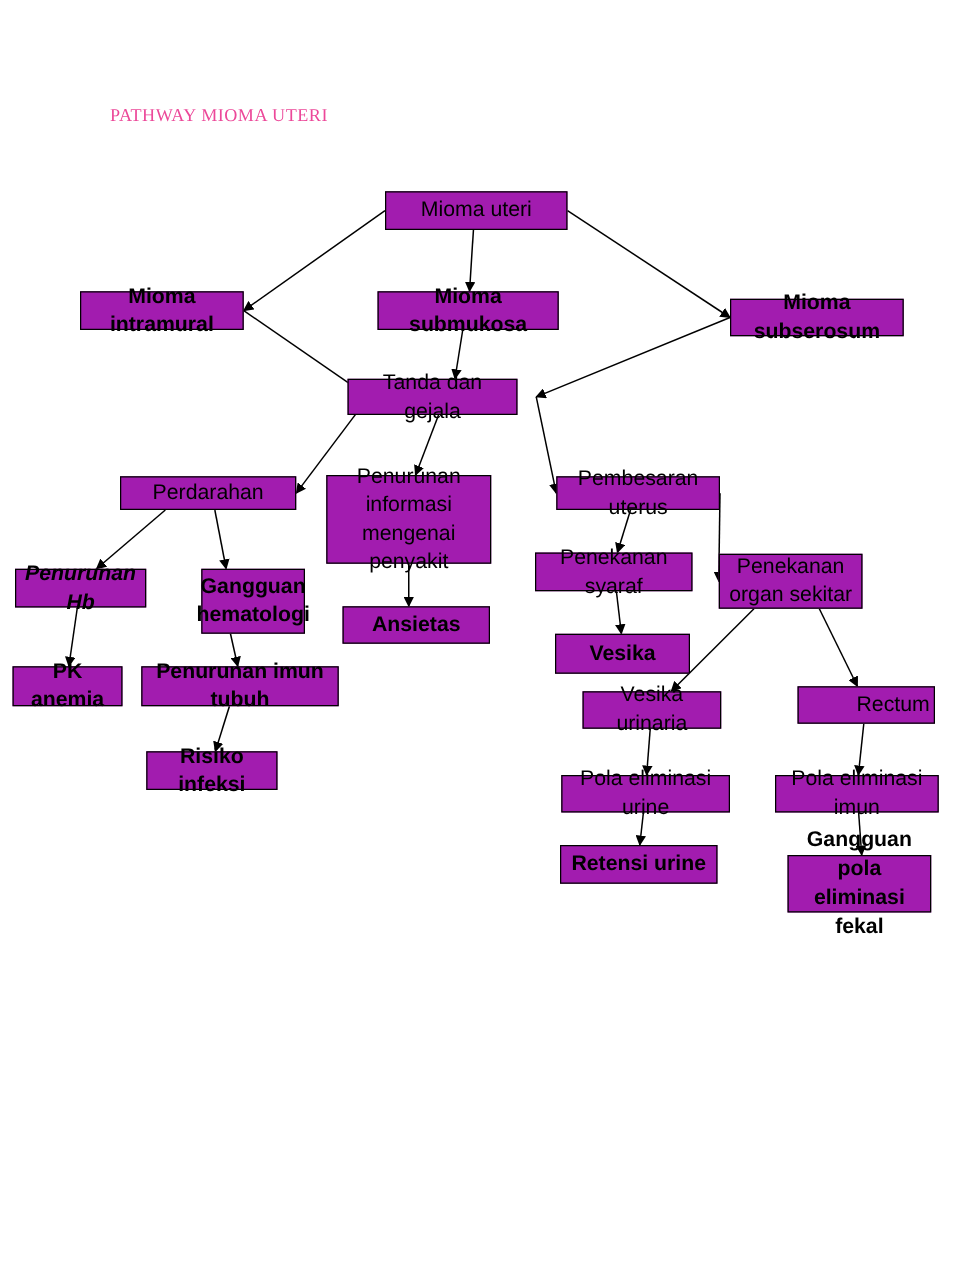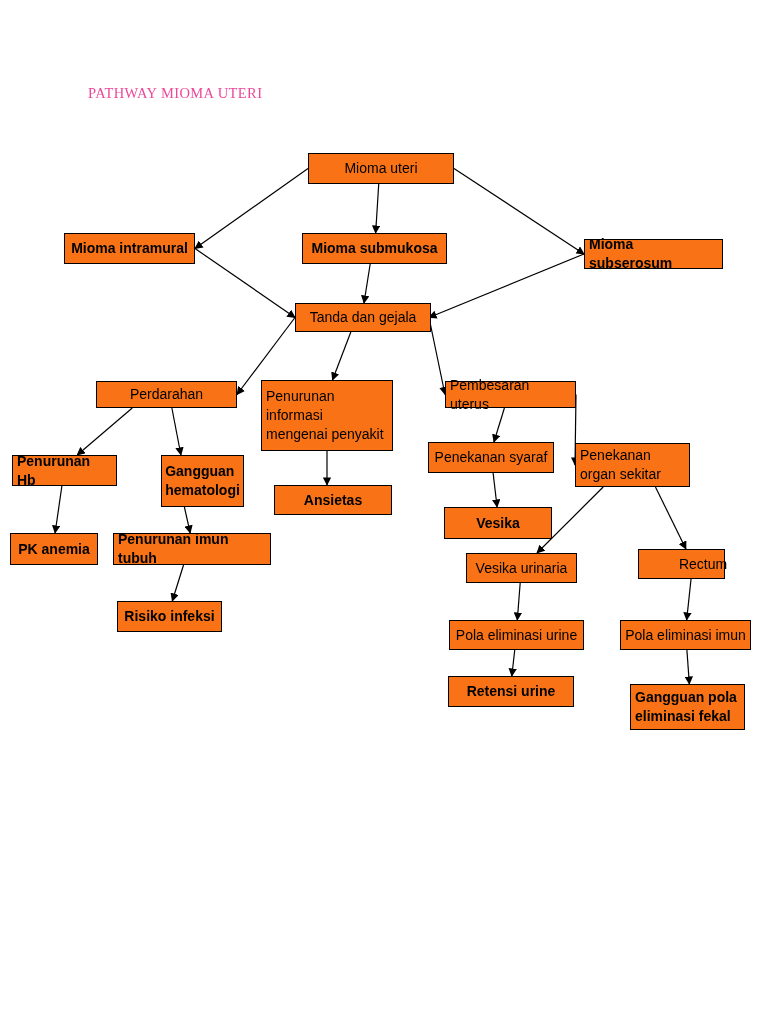--- a/index.html
+++ b/index.html
@@ -27,27 +27,28 @@
     font-family: "Liberation Serif", serif;
     font-size: 14.5px;
     color: #ec4899;
     letter-spacing: 0.4px;
     white-space: nowrap;
   }
   .node {
     position: absolute;
     box-sizing: border-box;
     border: 1.3px solid #000;
-    background: #f97316;
+    background: #a21caf;
     color: #000;
     display: flex;
     align-items: center;
     justify-content: center;
+    text-align: center;
     font-family: "Liberation Sans", sans-serif;
-    font-size: 14px;
+    font-size: 17px;
     line-height: 1.35;
     padding: 2px 4px;
     z-index: 5;
   }
   .node.bold {
     font-weight: bold;
   }
   svg#edges {
     position: absolute;
     left: 0; top: 0;
@@ -93,33 +94,33 @@
         <line x1="691.0357142857143" y1="579" x2="686.6696428571429" y2="620" marker-end="url(#arrow)"></line>
         <line x1="514.7321428571429" y1="650" x2="511.825" y2="676" marker-end="url(#arrow)"></line>
         <line x1="686.9035714285715" y1="650" x2="689.3571428571429" y2="684" marker-end="url(#arrow)"></line>
       </g>
   </svg>
   <div id="nodes">
       <div class="node" style="left: 308px; top: 153px; width: 146px; height: 31px;">Mioma uteri</div>
       <div class="node bold" style="left: 64px; top: 233px; width: 131px; height: 31px;">Mioma intramural</div>
       <div class="node bold" style="left: 302px; top: 233px; width: 145px; height: 31px;">Mioma submukosa</div>
       <div class="node bold" style="left: 584px; top: 239px; width: 139px; height: 30px;">Mioma subserosum</div>
-      <div class="node" style="left: 295px; top: 303px; width: 136px; height: 29px;">Tanda dan gejala</div>
+      <div class="node" style="left: 278px; top: 303px; width: 136px; height: 29px;">Tanda dan gejala</div>
       <div class="node" style="left: 96px; top: 381px; width: 141px; height: 27px;">Perdarahan</div>
       <div class="node" style="left: 261px; top: 380px; width: 132px; height: 71px;">Penurunan informasi mengenai penyakit</div>
       <div class="node" style="left: 445px; top: 381px; width: 131px; height: 27px;">Pembesaran uterus</div>
-      <div class="node bold" style="left: 12px; top: 455px; width: 105px; height: 31px;">Penurunan Hb</div>
+      <div class="node bold" style="left: 12px; top: 455px; width: 105px; height: 31px; font-style: italic;">Penurunan Hb</div>
       <div class="node bold" style="left: 141px; top: 455px; width: 83px; height: 52px; margin-left: 20px;">Gangguan hematologi</div>
       <div class="node bold" style="left: 274px; top: 485px; width: 118px; height: 30px;">Ansietas</div>
       <div class="node" style="left: 428px; top: 442px; width: 126px; height: 31px;">Penekanan syaraf</div>
       <div class="node" style="left: 575px; top: 443px; width: 115px; height: 44px;">Penekanan organ sekitar</div>
       <div class="node bold" style="left: 10px; top: 533px; width: 88px; height: 32px;">PK anemia</div>
       <div class="node bold" style="left: 113px; top: 533px; width: 158px; height: 32px;">Penurunan imun tubuh</div>
       <div class="node bold" style="left: 444px; top: 507px; width: 108px; height: 32px;">Vesika</div>
       <div class="node" style="left: 466px; top: 553px; width: 111px; height: 30px;">Vesika urinaria</div>
-      <div class="node" style="left: 638px; top: 549px; width: 87px; height: 30px; padding-left: 47px;">Rectum</div>
+      <div class="node" style="left: 638px; top: 549px; width: 110px; height: 30px; padding-left: 47px;">Rectum</div>
       <div class="node bold" style="left: 117px; top: 601px; width: 105px; height: 31px;">Risiko infeksi</div>
       <div class="node" style="left: 449px; top: 620px; width: 135px; height: 30px;">Pola eliminasi urine</div>
       <div class="node" style="left: 620px; top: 620px; width: 131px; height: 30px;">Pola eliminasi imun</div>
       <div class="node bold" style="left: 448px; top: 676px; width: 126px; height: 31px;">Retensi urine</div>
       <div class="node bold" style="left: 630px; top: 684px; width: 115px; height: 46px;">Gangguan pola eliminasi fekal</div>
     </div>
 </div>
 
 </body></html>

